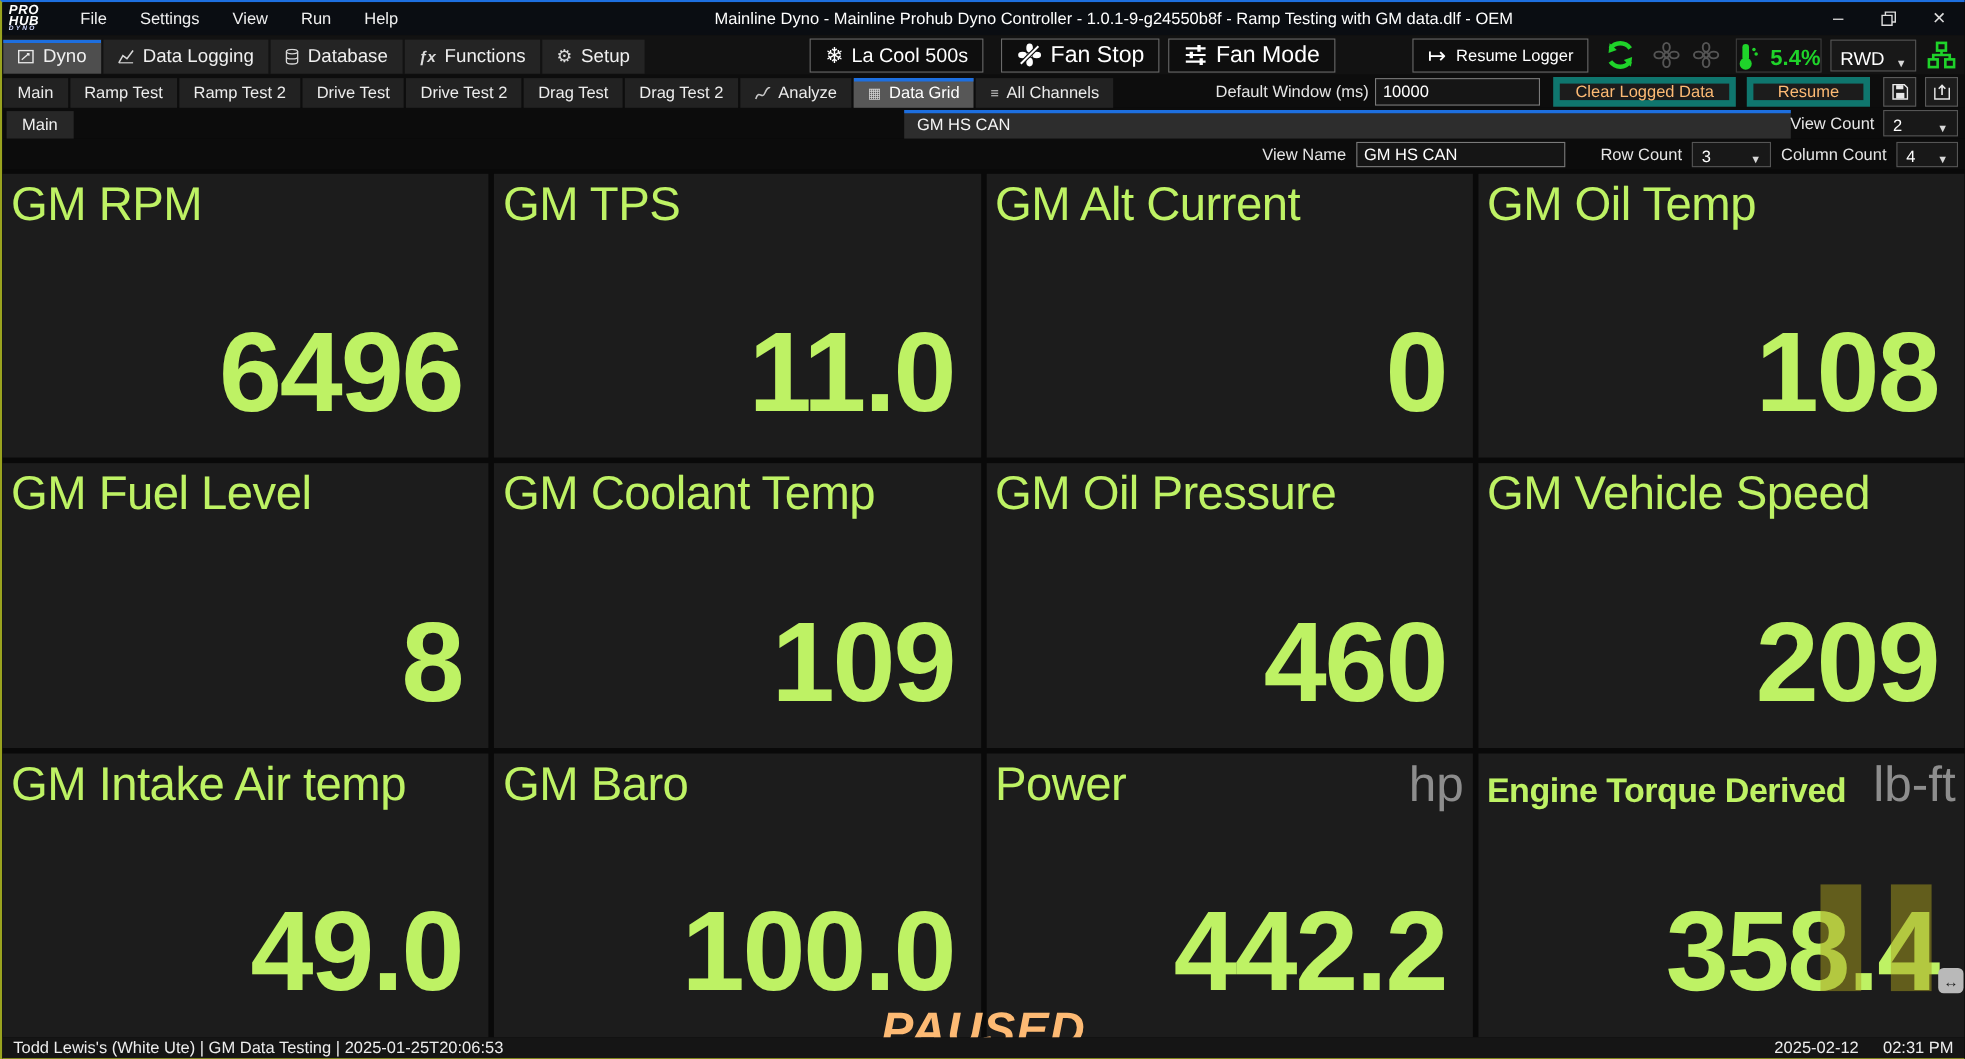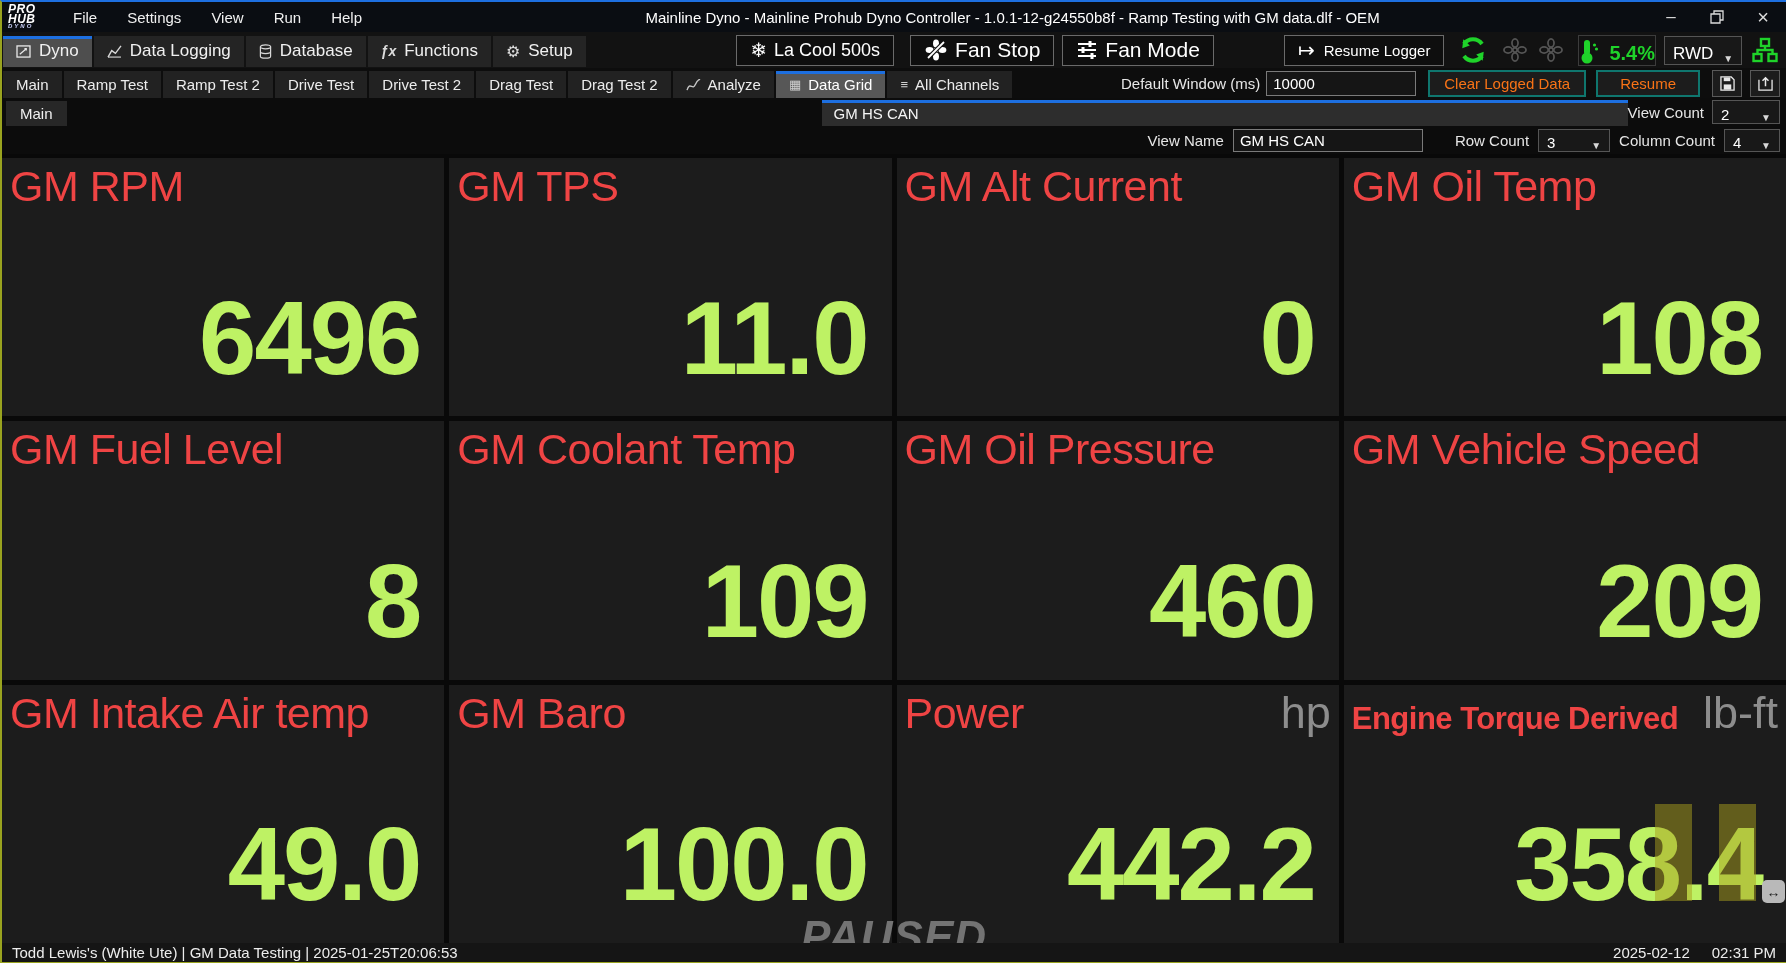--- a/index.html
+++ b/index.html
@@ -36,65 +36,65 @@
   .select { background:#181818; border:1px solid #555; height:29px; display:flex; align-items:flex-end; justify-content:space-between; padding:0 8px; gap:10px; font-size:17px; color:#fff; }
   .select .arr { font-size:10px; color:#d8d8d8; }
 
   
   .tabsrow { height:30px; background:#0d0d0d; display:flex; align-items:center; }
   .tab { height:27px; margin:3px 1px 0 1px; padding:0 13px; background:#222; font-size:15px; display:flex; align-items:center; gap:7px; color:#ececec; white-space:nowrap; }
   .tab.sel { background:#575757; box-shadow:inset 0 3px 0 #1d6fe0; color:#fff; }
   .tgly { font-size:13px; color:#cfcfcf; }
   .ctl-label { font-size:15px; color:#e6e6e6; white-space:nowrap; }
   .txtinput { background:#151515; border:1px solid #7a7a7a; color:#fff; font-size:15px; height:25px; padding:0 6px; font-family:"Liberation Sans",sans-serif; }
-  .btn { background:#1c1c1c; border:2px solid #0f766e; color:#f97316; height:27px; font-size:15px; padding:0 14px; display:flex; align-items:center; white-space:nowrap; }
+  .btn { background:#1c1c1c; border:6px solid #0f766e; color:#fdba74; height:27px; font-size:15px; padding:0 14px; display:flex; align-items:center; white-space:nowrap; }
   .iconbtn { width:30px; height:27px; background:#1c1c1c; border:1px solid #5a5a5a; display:flex; align-items:center; justify-content:center; }
 
   
   .viewbar { height:28px; background:#0c0c0c; display:flex; align-items:flex-end; }
   .maintab { height:25px; padding:0 14px; background:#272727; font-size:15px; display:flex; align-items:center; color:#f0f0f0; }
   .viewtab { width:806px; height:26px; background:#2d2d2d; box-shadow:inset 0 3px 0 #1d6fe0; padding:0 12px; font-size:15px; display:flex; align-items:center; color:#f5f5f5; }
   .vcgroup { margin-left:auto; display:flex; align-items:center; gap:8px; padding-right:6px; height:100%; }
 
   
   .configrow { height:28px; background:#0c0c0c; display:flex; align-items:center; justify-content:flex-end; gap:9px; padding-right:6px; }
 
   
   .grid { height:789px; display:grid; grid-template-columns:repeat(4,1fr); grid-template-rows:repeat(3,1fr); gap:5px; background:#090909; padding-top:4px; position:relative; }
   .cell { background:#1c1c1c; display:flex; flex-direction:column; padding:4px 8px 30px 8px; position:relative; overflow:hidden; }
   .cellhead { display:flex; justify-content:space-between; align-items:flex-start; }
-  .clabel { font-size:43px; color:#ef4444; letter-spacing:-0.5px; line-height:1.15; white-space:nowrap; }
+  .clabel { font-size:43px; color:#bef264; letter-spacing:-0.5px; line-height:1.15; white-space:nowrap; }
   .cell.smalllabel .clabel { font-size:31px; margin-top:12px;font-weight:bold; }
   .cunit { font-size:45px; color:#8d8d8d; line-height:1.05; }
   .cvalue { margin-top:auto; text-align:right; font-size:103px; font-weight:bold; color:#bef264; line-height:0.92; padding-right:16px; letter-spacing:-2px; font-family:"Liberation Sans",sans-serif; }
   .pausebars { position:absolute; right:30px; bottom:42px; display:flex; gap:27px; z-index:3; }
   .pausebars div { width:37px; height:97px; background:rgba(168,158,28,0.5); }
   .handle { position:absolute; right:1px; bottom:40px; width:23px; height:23px; background:#b9b9b9; border-radius:5px; color:#1c1c1c; display:flex; align-items:center; justify-content:center; font-size:14px; z-index:4; }
 
   
   .statusbar { height:22px; background:#151515; border-bottom:3px solid #99a31f; display:flex; align-items:center; padding:0 10px; font-size:15px; color:#ededed; position:relative; z-index:6; }
   .statusright { margin-left:auto; display:flex; gap:22px; }
-  .paused { position:absolute; left:50%; bottom:1px; transform:translateX(-50%); font-style:italic; font-size:44px; font-weight:600; color:#737373; z-index:5; letter-spacing:1px; pointer-events:none; }
+  .paused { position:absolute; left:50%; bottom:1px; transform:translateX(-50%); font-style:italic; font-size:44px; font-weight:600; color:#fdba74; z-index:5; letter-spacing:1px; pointer-events:none; }
   svg { display:block; }
 </style>
 </head>
 <body>
 
 <div class="titlebar">
   <div class="logo">
     <div class="l1">PRO</div>
     <div class="l2">HUB</div>
     <div class="l3">DYNO</div>
   </div>
   <div class="menu">File</div>
   <div class="menu">Settings</div>
   <div class="menu">View</div>
   <div class="menu">Run</div>
   <div class="menu">Help</div>
-  <div class="apptitle">Mainline Dyno - Mainline Prohub Dyno Controller - 1.0.1-12-g24550b8f - Ramp Testing with GM data.dlf - OEM</div>
+  <div class="apptitle">Mainline Dyno - Mainline Prohub Dyno Controller - 1.0.1-9-g24550b8f - Ramp Testing with GM data.dlf - OEM</div>
   <div class="winbtns">
     <div class="wbtn">–</div>
     <div class="wbtn">
       <svg width="14" height="14" viewBox="0 0 14 14">
           <path d="M4 4V1h9v9h-3M1 4h9v9H1z" fill="none" stroke="#dcdcdc" stroke-width="1.3"></path>
         </svg>
     </div>
     <div class="wbtn" style="font-size:20px;">×</div>
   </div>
 </div>

